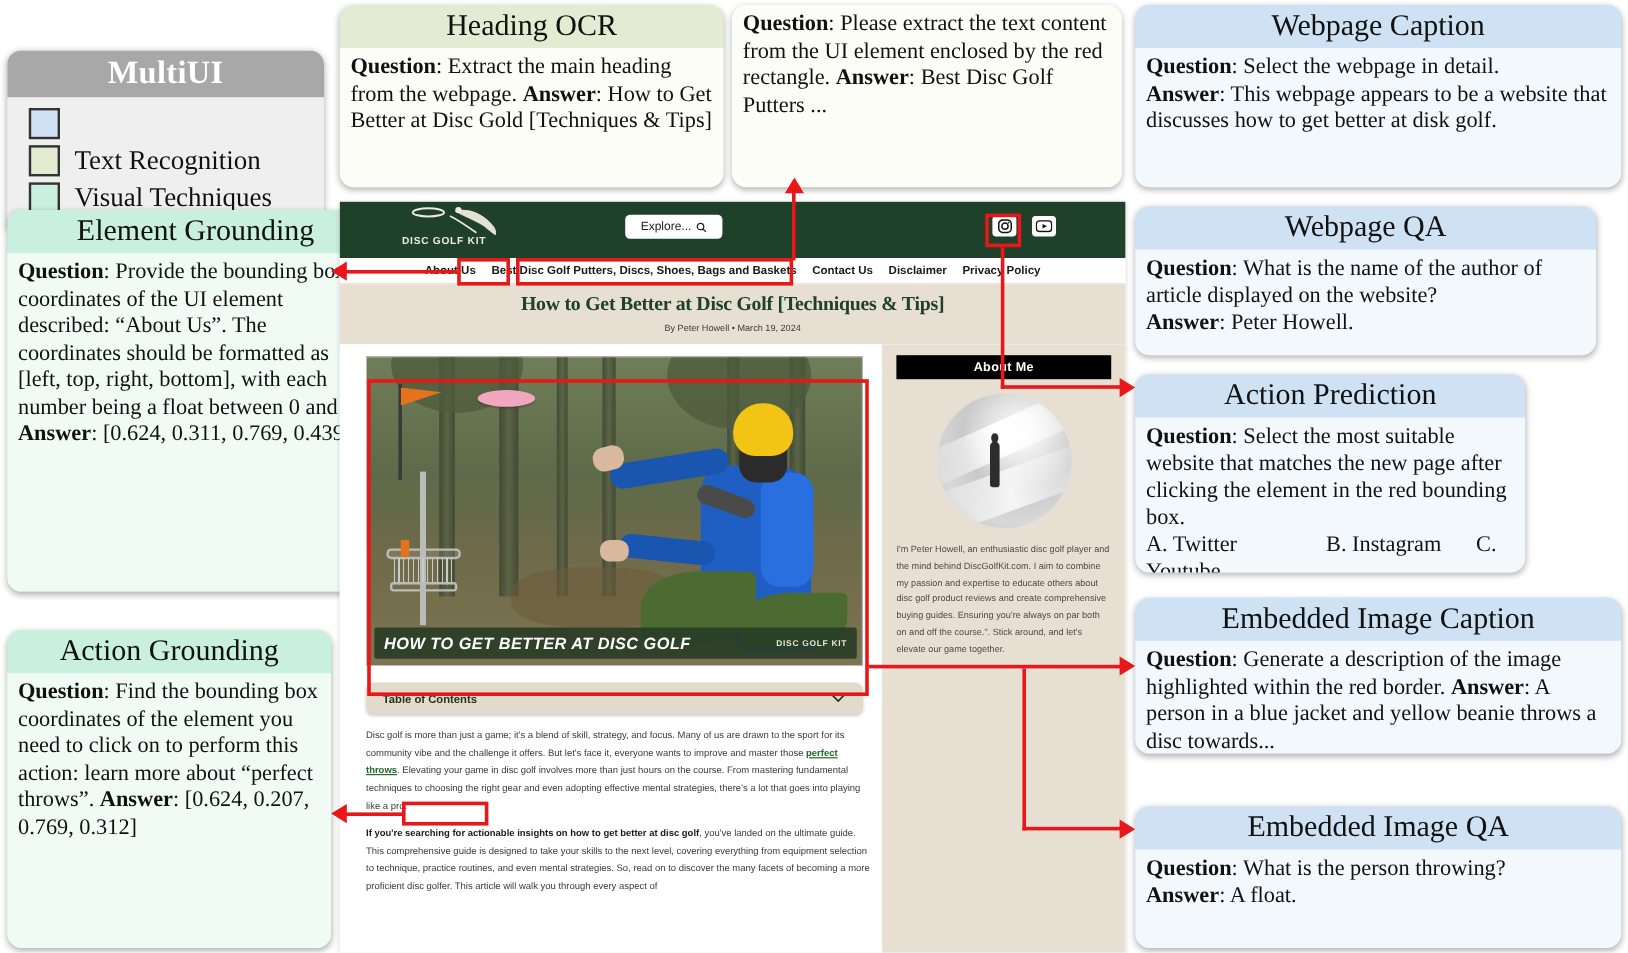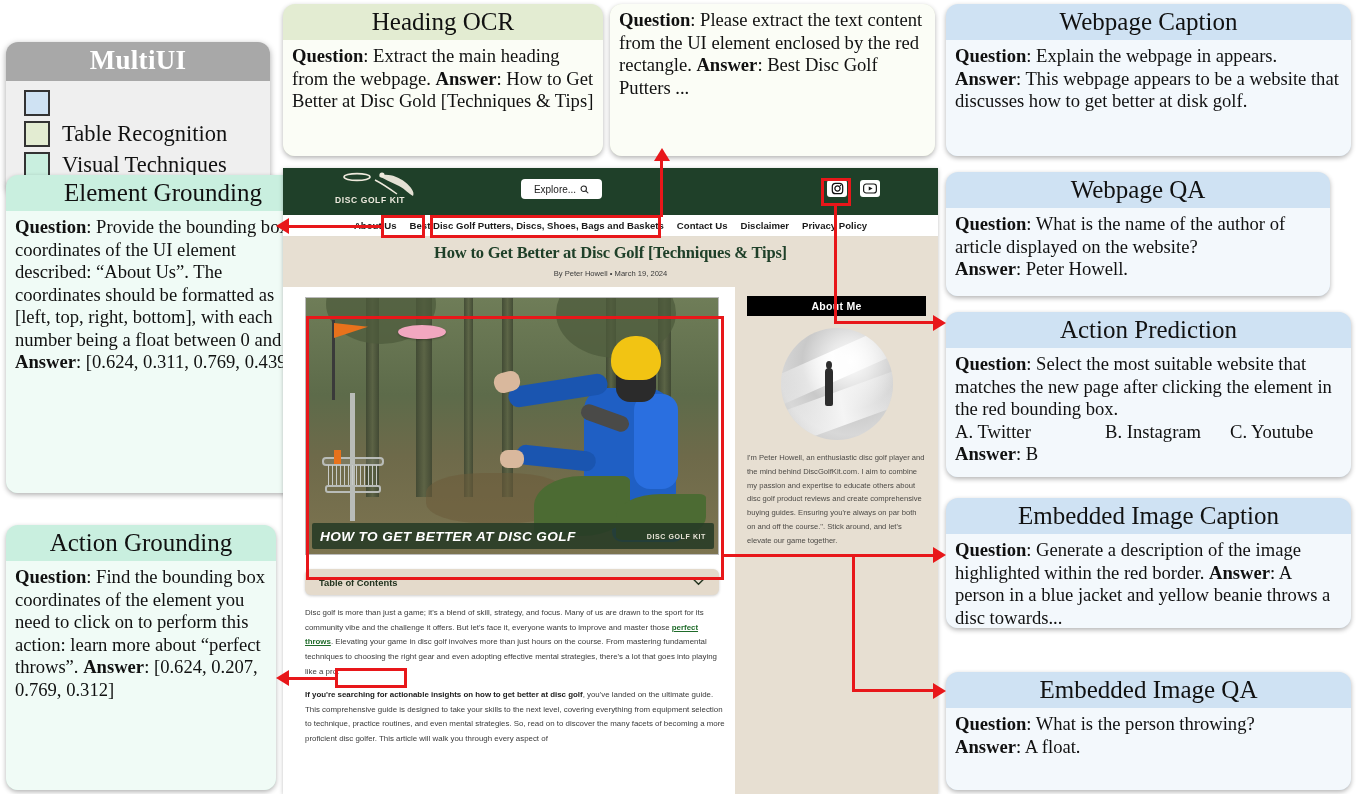--- a/index.html
+++ b/index.html
@@ -254,21 +254,21 @@
 <div id="root">
 
   <div id="legend">
     <div class="lg-title">MultiUI</div>
     <div class="lg-rows">
       <div class="lg-row">
         <span class="lg-swatch" style="background:#cfe2f3"></span>
       </div>
       <div class="lg-row">
         <span class="lg-swatch" style="background:#e3ecd2"></span>
-        <span class="lg-label">Table Recognition</span>
+        <span class="lg-label">Text Recognition</span>
       </div>
       <div class="lg-row">
         <span class="lg-swatch" style="background:#c9efdf"></span>
         <span class="lg-label">Visual Techniques</span>
       </div>
     </div>
   </div>
 
   <div class="card green" style="left:283px; top:4px; width:320px; height:152px;">
     <div class="hdr">Heading OCR</div>
@@ -281,34 +281,34 @@
   <div class="card green" style="left:610px; top:4px; width:325px; height:152px;">
     <div class="bdy">
       <b>Question</b><span>: Please extract the text content from the UI element enclosed by the red rectangle.</span>
       <b>Answer</b><span>: Best Disc Golf Putters ...</span>
     </div>
   </div>
 
   <div class="card blue" style="left:946px; top:4px; width:405px; height:152px;">
     <div class="hdr">Webpage Caption</div>
     <div class="bdy">
-      <b>Question</b><span>: Explain the webpage in appears.</span><br>
+      <b>Question</b><span>: Select the webpage in detail.</span><br>
       <b>Answer</b><span>: This webpage appears to be a website that discusses how to get better at disk golf.</span>
     </div>
   </div>
 
   <div class="card blue" style="left:946px; top:172px; width:384px; height:124px;">
     <div class="hdr">Webpage QA</div>
     <div class="bdy">
       <b>Question</b><span>: What is the name of the author of article displayed on the website?</span><br>
       <b>Answer</b><span>: Peter Howell.</span>
     </div>
   </div>
 
-  <div class="card blue" style="left:946px; top:312px; width:405px; height:165px;">
+  <div class="card blue" style="left:946px; top:312px; width:325px; height:165px;">
     <div class="hdr">Action Prediction</div>
     <div class="bdy">
       <b>Question</b><span>: Select the most suitable website that matches the new page after clicking the element in the red bounding box.</span><br>
       <span style="display:inline-block;width:150px">A. Twitter</span><span style="display:inline-block;width:125px">B. Instagram</span><span>C. Youtube</span><br>
       <b>Answer</b><span>: B</span>
     </div>
   </div>
 
   <div class="card blue" style="left:946px; top:498px; width:405px; height:130px;">
     <div class="hdr">Embedded Image Caption</div>

